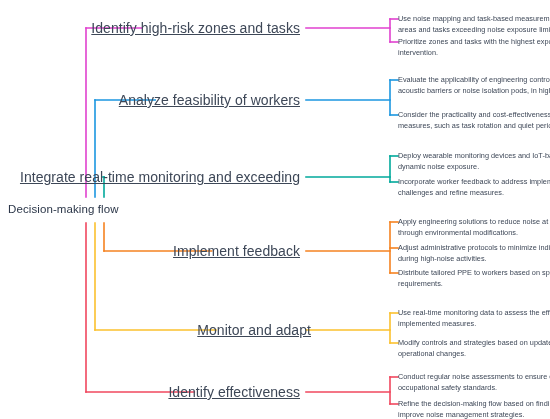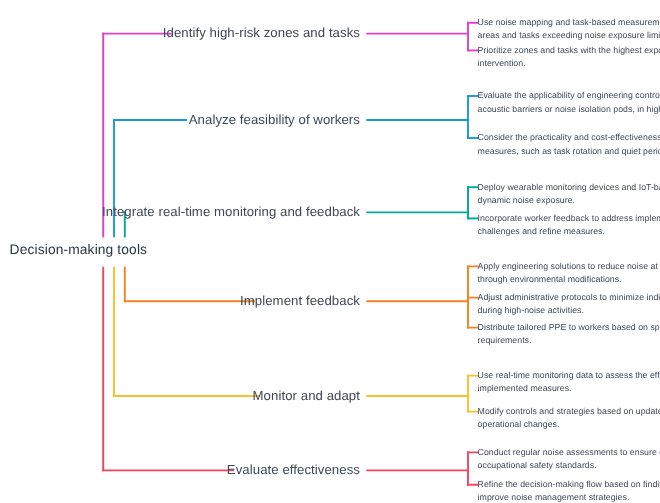--- a/index.html
+++ b/index.html
@@ -30,27 +30,28 @@
     font-size: 11.5px;
     color: #2b3648;
     letter-spacing: 0.1px;
     white-space: nowrap;
     background: #ffffff;
     padding: 2px 3px 2px 2px;
     z-index: 5;
   }
   .branch-label {
     position: absolute;
-    font-size: 11px;
+    font-size: 14px;
     color: #3d4757;
     white-space: nowrap;
     text-align: center;
     transform: translateY(-50%);
     z-index: 4;
     letter-spacing: 0.05px;
+    text-decoration: underline;
   }
   .leaf-text {
     position: absolute;
     font-size: 7.3px;
     line-height: 1.46;
     color: #3d4757;
     width: 215px;
     z-index: 4;
     letter-spacing: 0.02px;
   }
@@ -93,37 +94,37 @@
       <path d="M 390 313 L 398 313" stroke="#fbc02d" stroke-width="1.6" fill="none" stroke-linecap="square"></path>
       <path d="M 390 343 L 398 343" stroke="#fbc02d" stroke-width="1.6" fill="none" stroke-linecap="square"></path>
       <path d="M 86 392 L 86 223" stroke="#f0475e" stroke-width="1.6" fill="none" stroke-linecap="square"></path>
       <path d="M 86 392 L 194.3 392" stroke="#f0475e" stroke-width="1.6" fill="none" stroke-linecap="square"></path>
       <path d="M 306 392 L 390 392" stroke="#f0475e" stroke-width="1.6" fill="none" stroke-linecap="square"></path>
       <path d="M 390 377 L 390 404" stroke="#f0475e" stroke-width="1.6" fill="none" stroke-linecap="square"></path>
       <path d="M 390 377 L 398 377" stroke="#f0475e" stroke-width="1.6" fill="none" stroke-linecap="square"></path>
       <path d="M 390 404 L 398 404" stroke="#f0475e" stroke-width="1.6" fill="none" stroke-linecap="square"></path>
     </svg>
 
-  <div class="root-label">Decision-making tools</div>
+  <div class="root-label">Decision-making flow</div>
 
   <div id="branch-layer">
       <div class="branch-label" style="top: 28px; right: 250px;">Identify high-risk zones and tasks</div>
       <div class="leaf-text" style="left: 398px; top: 14px;">Use noise mapping and task-based measurements to locate areas and tasks exceeding noise exposure limits.</div>
       <div class="leaf-text" style="left: 398px; top: 37px;">Prioritize zones and tasks with the highest exposure levels for intervention.</div>
       <div class="branch-label" style="top: 100px; right: 250px;">Analyze feasibility of workers</div>
       <div class="leaf-text" style="left: 398px; top: 75px;">Evaluate the applicability of engineering controls, such as acoustic barriers or noise isolation pods, in high-risk zones.</div>
       <div class="leaf-text" style="left: 398px; top: 110px;">Consider the practicality and cost-effectiveness of administrative measures, such as task rotation and quiet periods.</div>
-      <div class="branch-label" style="top: 177px; right: 250px;">Integrate real-time monitoring and feedback</div>
+      <div class="branch-label" style="top: 177px; right: 250px;">Integrate real-time monitoring and exceeding</div>
       <div class="leaf-text" style="left: 398px; top: 151px;">Deploy wearable monitoring devices and IoT-based tools to track dynamic noise exposure.</div>
       <div class="leaf-text" style="left: 398px; top: 177px;">Incorporate worker feedback to address implementation challenges and refine measures.</div>
       <div class="branch-label" style="top: 251px; right: 250px;">Implement feedback</div>
       <div class="leaf-text" style="left: 398px; top: 217px;">Apply engineering solutions to reduce noise at the source or through environmental modifications.</div>
       <div class="leaf-text" style="left: 398px; top: 243px;">Adjust administrative protocols to minimize individual exposure during high-noise activities.</div>
       <div class="leaf-text" style="left: 398px; top: 268px;">Distribute tailored PPE to workers based on specific task requirements.</div>
-      <div class="branch-label" style="top: 330px; right: 250px; margin-left: 40px;">Monitor and adapt</div>
+      <div class="branch-label" style="top: 330px; right: 239px; margin-left: 40px;">Monitor and adapt</div>
       <div class="leaf-text" style="left: 398px; top: 308px;">Use real-time monitoring data to assess the effectiveness of implemented measures.</div>
       <div class="leaf-text" style="left: 398px; top: 338px;">Modify controls and strategies based on updated noise data and operational changes.</div>
-      <div class="branch-label" style="top: 392px; right: 250px;">Evaluate effectiveness</div>
+      <div class="branch-label" style="top: 392px; right: 250px;">Identify effectiveness</div>
       <div class="leaf-text" style="left: 398px; top: 372px;">Conduct regular noise assessments to ensure compliance with occupational safety standards.</div>
       <div class="leaf-text" style="left: 398px; top: 399px;">Refine the decision-making flow based on findings to continuously improve noise management strategies.</div>
     </div>
 
 </div>
 
 </body></html>

